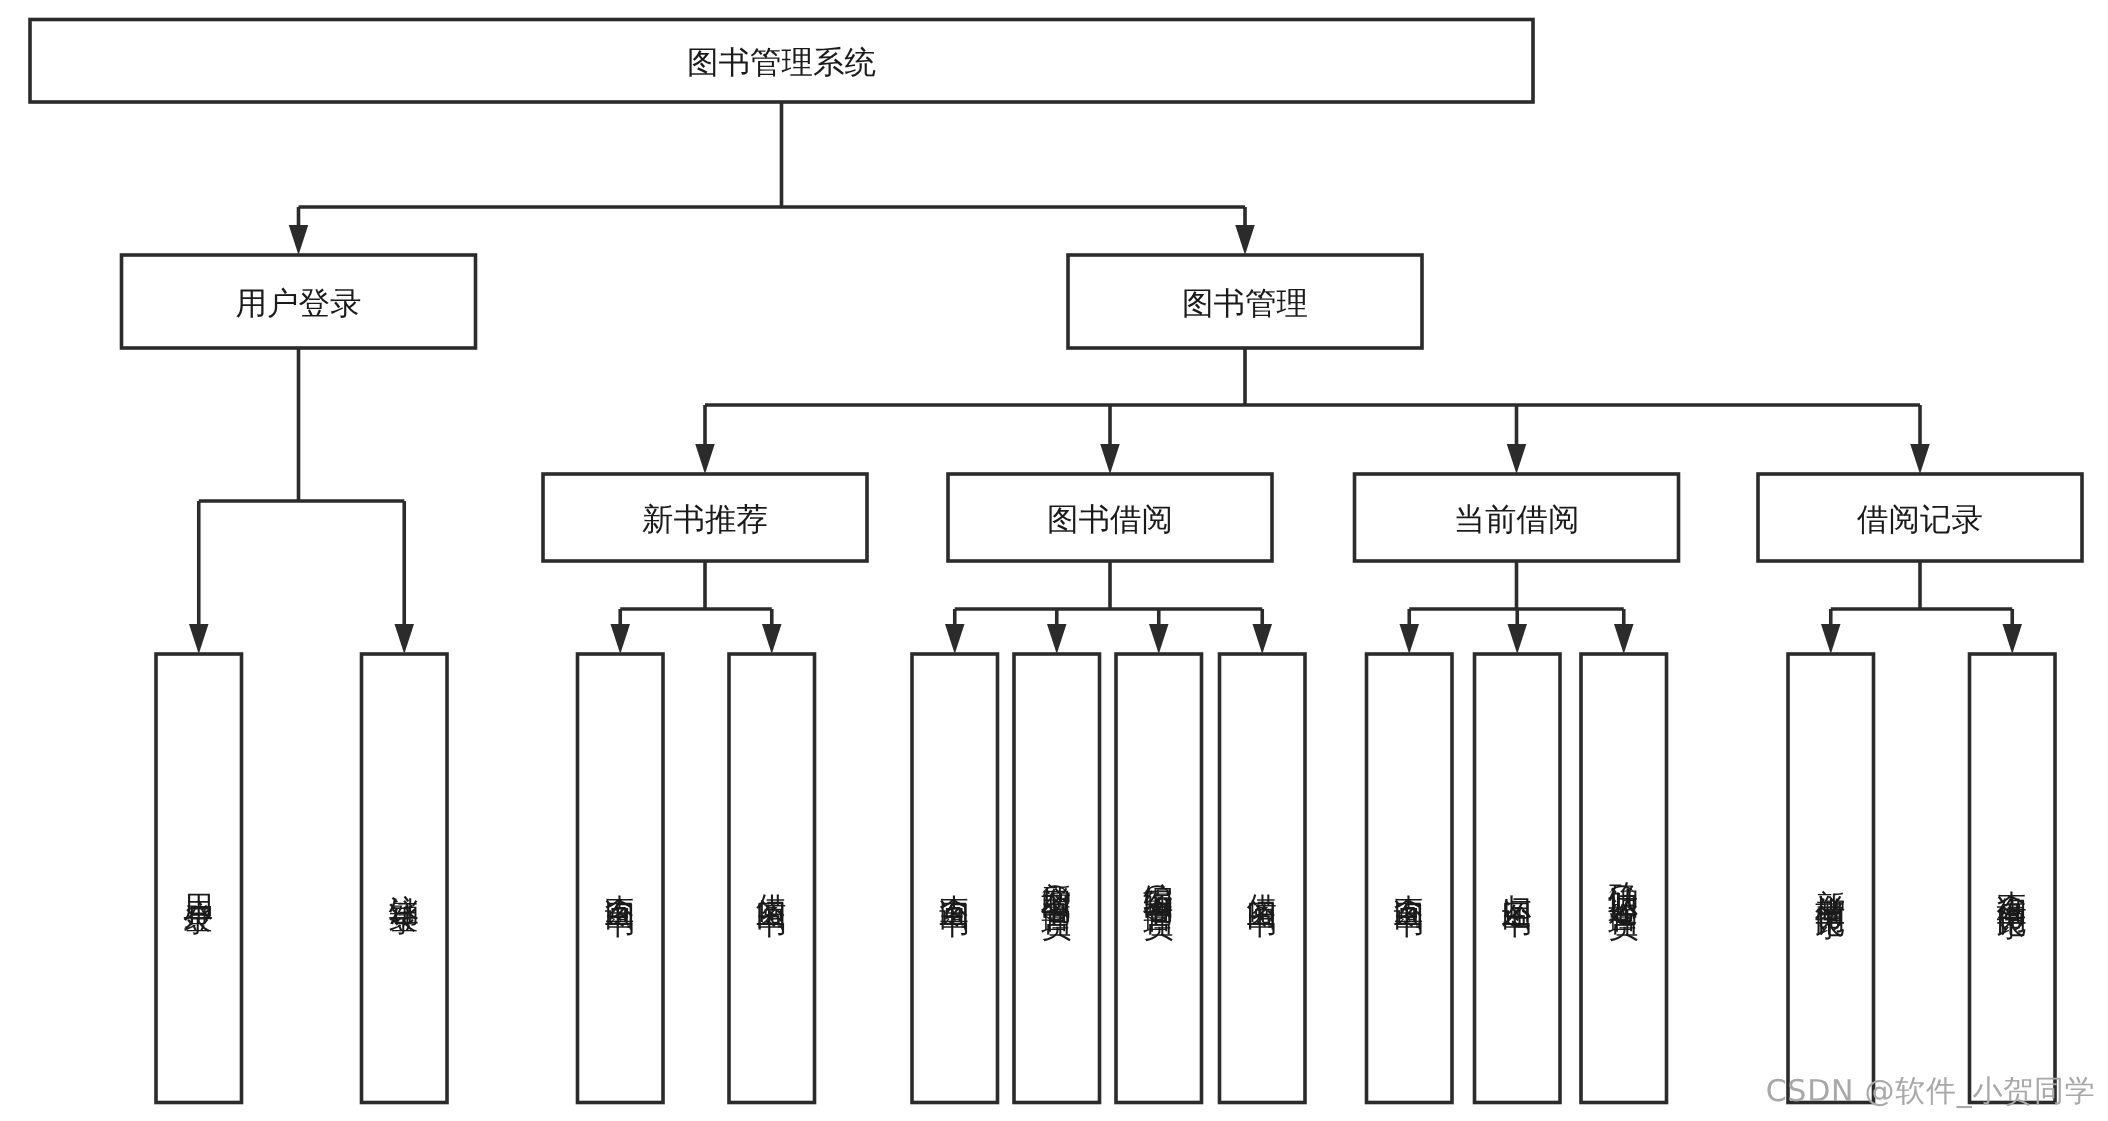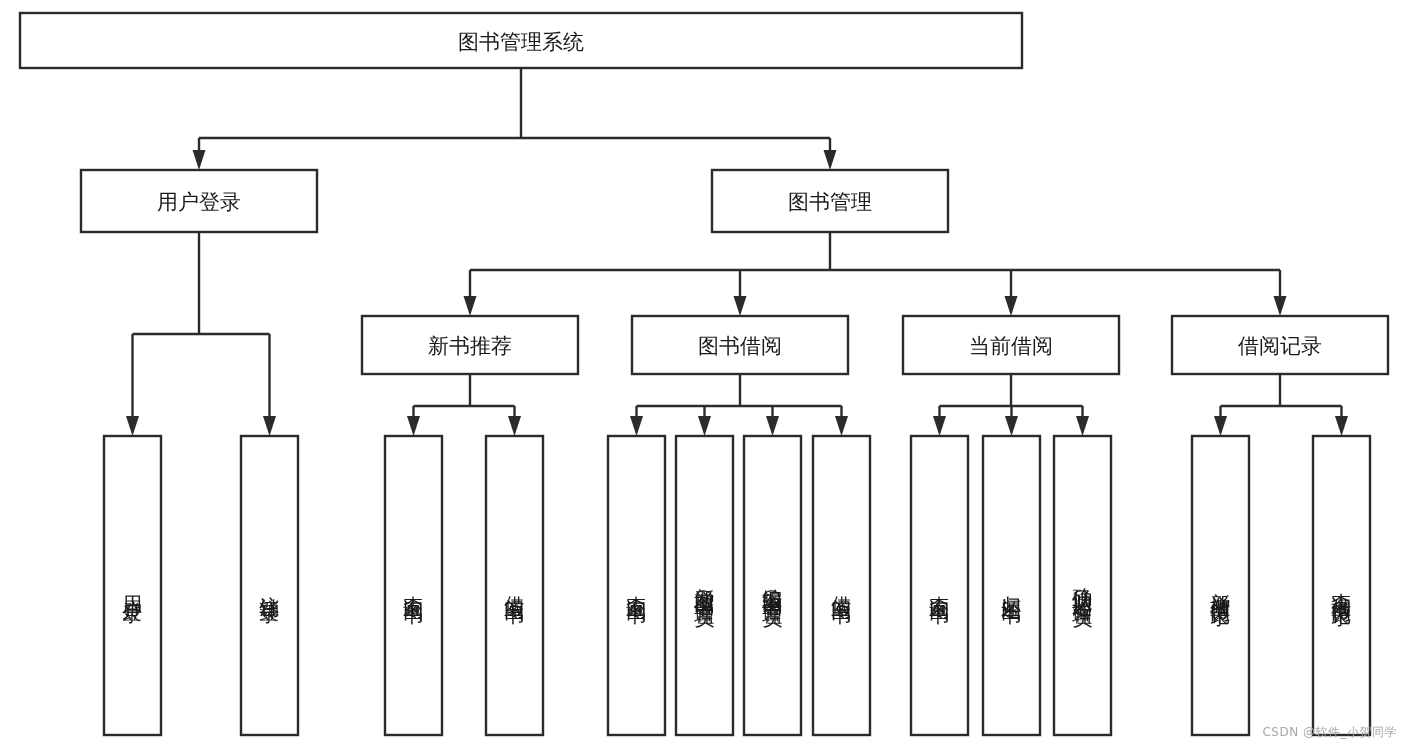--- a/index.html
+++ b/index.html
@@ -71,21 +71,21 @@
     letter-spacing: 3px;
     color: #1a1a1a;
     white-space: nowrap;
     text-align: center;
   }
   .watermark {
     position: absolute;
     right: 8px;
     bottom: 6px;
     font-family: "DejaVu Sans", "Liberation Sans", sans-serif;
-    font-size: 12px;
+    font-size: 20px;
     color: #a8a8a8;
     letter-spacing: 0.5px;
     white-space: nowrap;
     pointer-events: none;
   }
 </style>
 </head>
 <body>
 
 <div id="diagram-root">

